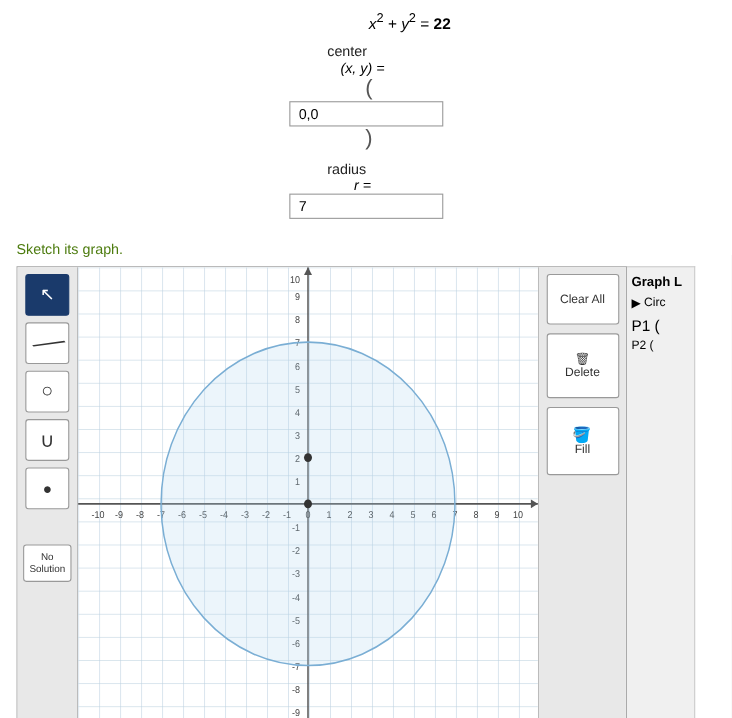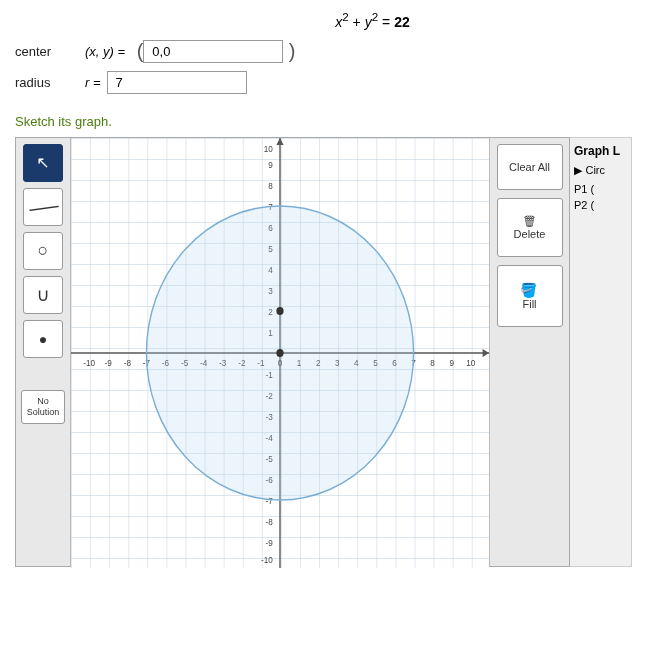--- a/index.html
+++ b/index.html
@@ -22,20 +22,21 @@
       text-align: center;
       font-size: 14px;
       margin-bottom: 10px;
       padding-left: 80px;
     }
     .input-row {
       display: flex;
       align-items: center;
       margin-bottom: 8px;
       font-size: 13px;
+      flex-direction: column;
     }
     .input-row .label {
       width: 70px;
       color: #222;
     }
     .input-row .expr {
       margin-right: 6px;
       font-style: italic;
     }
     .input-row input {
@@ -287,21 +288,21 @@
         </button>
       </div>
     </div>
 
     <div style="width:62px; background:#f0f0f0; border:1px solid #ccc; border-left:none; padding:6px 4px; font-size:11px; overflow:hidden;">
       <div style="font-weight:bold; font-size:12px; margin-bottom:6px;">Graph L</div>
       <div style="margin-bottom:6px; display:flex; align-items:center; gap:3px;">
         <span>▶</span>
         <span>Circ</span>
       </div>
-      <div style="margin-bottom:4px; font-size:11px;">
+      <div style="margin-bottom:4px; font-size:14px;">
         <span>P1 (</span>
       </div>
       <div style="font-size:11px;">
         <span>P2 (</span>
       </div>
     </div>
   </div>
 
 </div>
 

